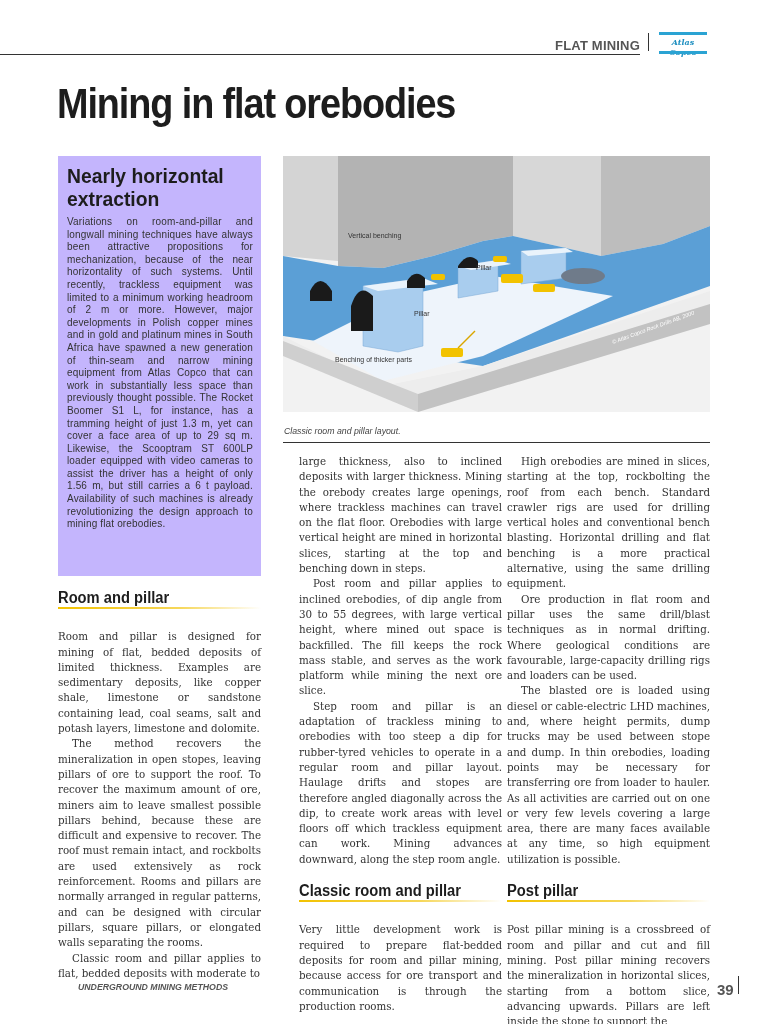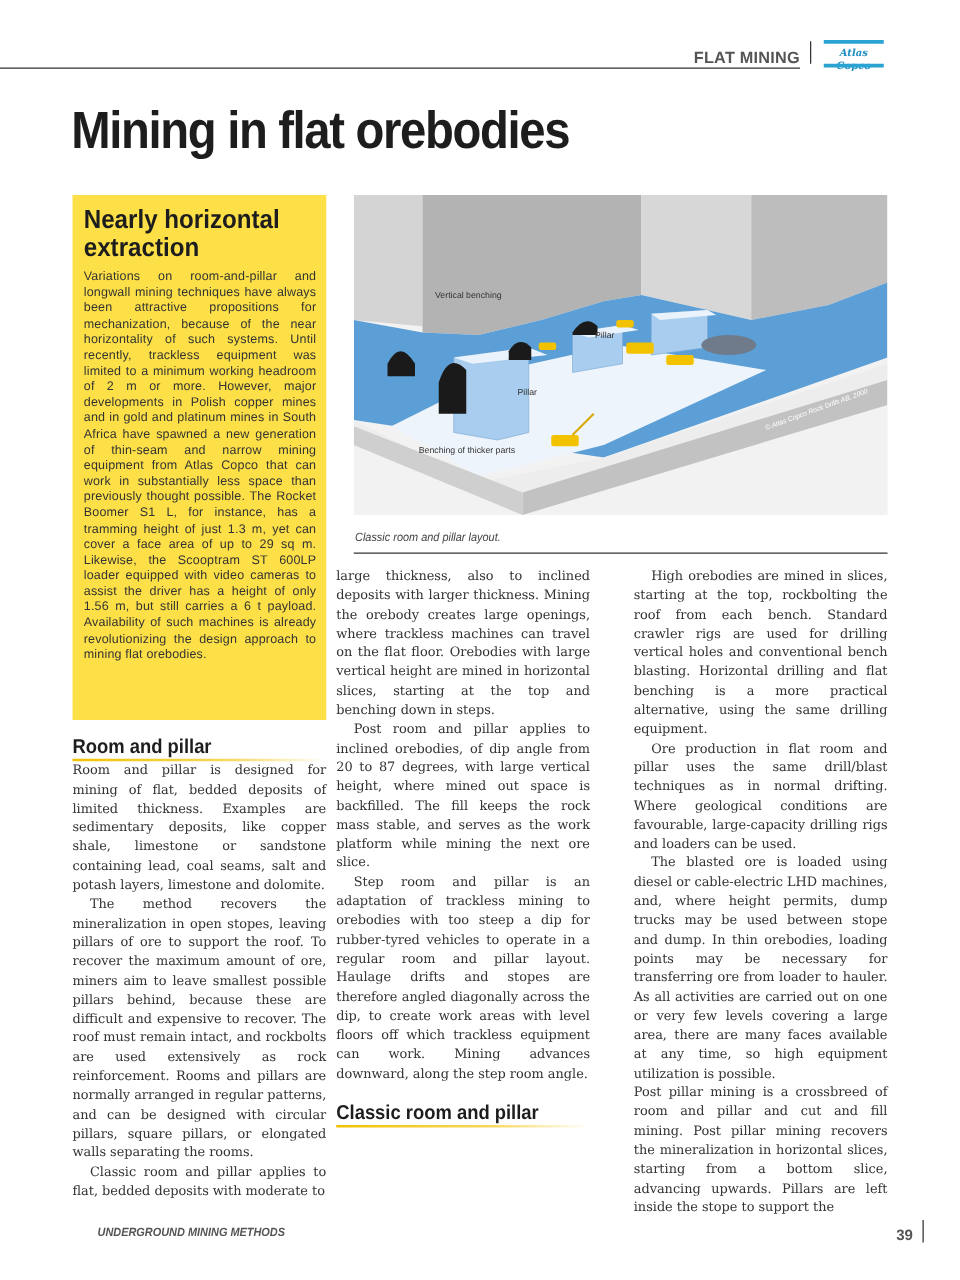--- a/index.html
+++ b/index.html
@@ -11,42 +11,42 @@
   .top-rule { position: absolute; left: 0; top: 24px; width: 640px; height: 1px; background: #333; }
   .top-divider { position: absolute; left: 648px; top: 3px; width: 1px; height: 18px; background: #333; }
   .logo { position: absolute; left: 659px; top: 2px; width: 48px; height: 22px; }
   .logo .bar { position: absolute; left: 0; width: 48px; height: 3px; background: #2aa3d3; }
   .logo .bar.top { top: 0; }
   .logo .bar.bottom { bottom: 0; }
   .logo .txt { position: absolute; left: 0; top: 5px; width: 48px; text-align: center; font-family: "DejaVu Serif", serif; font-style: italic; font-weight: bold; font-size: 8px; color: #1e8fc0; }
 
   .page-title { position: absolute; left: 57px; top: 80px; font-family: "Liberation Sans", sans-serif; font-weight: bold; font-size: 42px; color: #1d1d1d; letter-spacing: -1.2px; transform: scaleX(0.9); transform-origin: left; }
 
-  .sidebar-box { position: absolute; left: 58px; top: 156px; width: 203px; height: 420px; background: #fde047; padding: 8px 8px 0 9px; }
+  .sidebar-box { position: absolute; left: 58px; top: 156px; width: 203px; height: 420px; background: #c4b5fd; padding: 8px 8px 0 9px; }
   .sidebar-box h2 { font-family: "Liberation Sans", sans-serif; font-weight: bold; font-size: 21px; line-height: 23px; color: #1d1d1d; transform: scaleX(0.92); transform-origin: left; margin-bottom: 6px; }
   .sidebar-box p { font-family: "Liberation Sans", sans-serif; font-weight: normal; font-size: 10px; line-height: 12.6px; color: #333; letter-spacing: 0.15px; text-align: justify; }
 
   .figure { position: absolute; left: 283px; top: 156px; width: 427px; height: 256px; background: #f2f2f2; overflow: hidden; }
   .figure svg { width: 100%; height: 100%; display: block; }
   .caption { position: absolute; left: 284px; top: 425px; font-family: "Liberation Sans", sans-serif; font-style: italic; font-size: 9.5px; color: #444; transform: scaleX(0.92); transform-origin: left; }
   .caption-rule { position: absolute; left: 283px; top: 442px; width: 427px; height: 1px; background: #333; }
 
   .col { position: absolute; font-size: 10.3px; line-height: 15.3px; color: #333; text-align: justify; hyphens: manual; }
   .col p { margin: 0; }
   .col p.indent { text-indent: 14px; }
-  .col h3 { font-family: "Liberation Sans", sans-serif; font-weight: bold; font-size: 16px; color: #1d1d1d; padding-bottom: 4px; margin-bottom: 0; background-image: linear-gradient(to right, #f2c200 0%, #f6d75a 60%, rgba(255,255,255,0) 100%); background-size: 100% 2px; background-repeat: no-repeat; background-position: bottom left; transform-origin: left; }
+  .col h3 { font-family: "Liberation Sans", sans-serif; font-weight: bold; font-size: 16px; color: #1d1d1d; padding-bottom: 4px; margin-bottom: 20px; background-image: linear-gradient(to right, #f2c200 0%, #f6d75a 60%, rgba(255,255,255,0) 100%); background-size: 100% 2px; background-repeat: no-repeat; background-position: bottom left; transform-origin: left; }
   .col h3 span { display: inline-block; transform: scaleX(0.92); transform-origin: left; }
 
   .col1 { left: 58px; top: 590px; width: 203px; }
-  .col2 { left: 269px; top: 454px; width: 203px; }
+  .col2 { left: 299px; top: 454px; width: 203px; }
   .col3 { left: 507px; top: 454px; width: 203px; }
 
   .footer { position: absolute; left: 0; top: 978px; width: 688px; height: 24px; margin-left: 20px; }
   .footer-left { position: absolute; left: 58px; top: 3px; font-family: "Liberation Sans", sans-serif; font-weight: bold; font-style: italic; font-size: 9.5px; color: #555; transform: scaleX(0.92); transform-origin: left; }
-  .footer-page { position: absolute; left: 697px; top: 3px; font-family: "Liberation Sans", sans-serif; font-weight: bold; font-size: 12px; color: #555; }
+  .footer-page { position: absolute; left: 697px; top: 3px; font-family: "Liberation Sans", sans-serif; font-weight: bold; font-size: 15px; color: #555; }
   .footer-divider { position: absolute; left: 718px; top: -2px; width: 1px; height: 18px; background: #333; }
 </style>
 </head>
 <body>
 
 <div class="topbar">
   <span class="section-label">FLAT MINING</span>
   <div class="top-rule"></div>
   <div class="top-divider"></div>
   <div class="logo">
@@ -114,29 +114,31 @@
 
 <div class="col col1">
   <h3><span>Room and pillar</span></h3>
   <p>Room and pillar is designed for mining of flat, bedded deposits of limited thickness. Examples are sedimentary deposits, like copper shale, limestone or sandstone containing lead, coal seams, salt and potash layers, limestone and dolomite.</p>
   <p class="indent">The method recovers the mineralization in open stopes, leaving pillars of ore to support the roof. To recover the maximum amount of ore, miners aim to leave smallest possible pillars behind, because these are difficult and expensive to recover. The roof must remain intact, and rockbolts are used extensively as rock reinforcement. Rooms and pillars are normally arranged in regular patterns, and can be designed with circular pillars, square pillars, or elongated walls separating the rooms.</p>
   <p class="indent">Classic room and pillar applies to flat, bedded deposits with moderate to</p>
 </div>
 
 <div class="col col2">
   <p>large thickness, also to inclined deposits with larger thickness. Mining the orebody creates large openings, where trackless machines can travel on the flat floor. Orebodies with large vertical height are mined in horizontal slices, starting at the top and benching down in steps.</p>
-  <p class="indent">Post room and pillar applies to inclined orebodies, of dip angle from 20 to 87 degrees, with large vertical height, where mined out space is backfilled. The fill keeps the rock mass stable, and serves as the work platform while mining the next ore slice.</p>
+  <p class="indent">Post room and pillar applies to inclined orebodies, of dip angle from 30 to 55 degrees, with large vertical height, where mined out space is backfilled. The fill keeps the rock mass stable, and serves as the work platform while mining the next ore slice.</p>
   <p class="indent">Step room and pillar is an adaptation of trackless mining to orebodies with too steep a dip for rubber-tyred vehicles to operate in a regular room and pillar layout. Haulage drifts and stopes are therefore angled diagonally across the dip, to create work areas with level floors off which trackless equipment can work. Mining advances downward, along the step room angle.</p>
   <h3 style="margin-top:16px;"><span>Classic room and pillar</span></h3>
+  <p>Very little development work is required to prepare flat-bedded deposits for room and pillar mining, because access for ore transport and communication is through the production rooms.</p>
 </div>
 
 <div class="col col3">
   <p class="indent">High orebodies are mined in slices, starting at the top, rockbolting the roof from each bench. Standard crawler rigs are used for drilling vertical holes and conventional bench blasting. Horizontal drilling and flat benching is a more practical alternative, using the same drilling equipment.</p>
   <p class="indent">Ore production in flat room and pillar uses the same drill/blast techniques as in normal drifting. Where geological conditions are favourable, large-capacity drilling rigs and loaders can be used.</p>
   <p class="indent">The blasted ore is loaded using diesel or cable-electric LHD machines, and, where height permits, dump trucks may be used between stope and dump. In thin orebodies, loading points may be necessary for transferring ore from loader to hauler. As all activities are carried out on one or very few levels covering a large area, there are many faces available at any time, so high equipment utilization is possible.</p>
+  <h3 style="margin-top:16px;"><span>Post pillar</span></h3>
   <p>Post pillar mining is a crossbreed of room and pillar and cut and fill mining. Post pillar mining recovers the mineralization in horizontal slices, starting from a bottom slice, advancing upwards. Pillars are left inside the stope to support the</p>
 </div>
 
 <div class="footer">
   <span class="footer-left">UNDERGROUND MINING METHODS</span>
   <span class="footer-page">39</span>
   <div class="footer-divider"></div>
 </div>
 
 </body></html>

